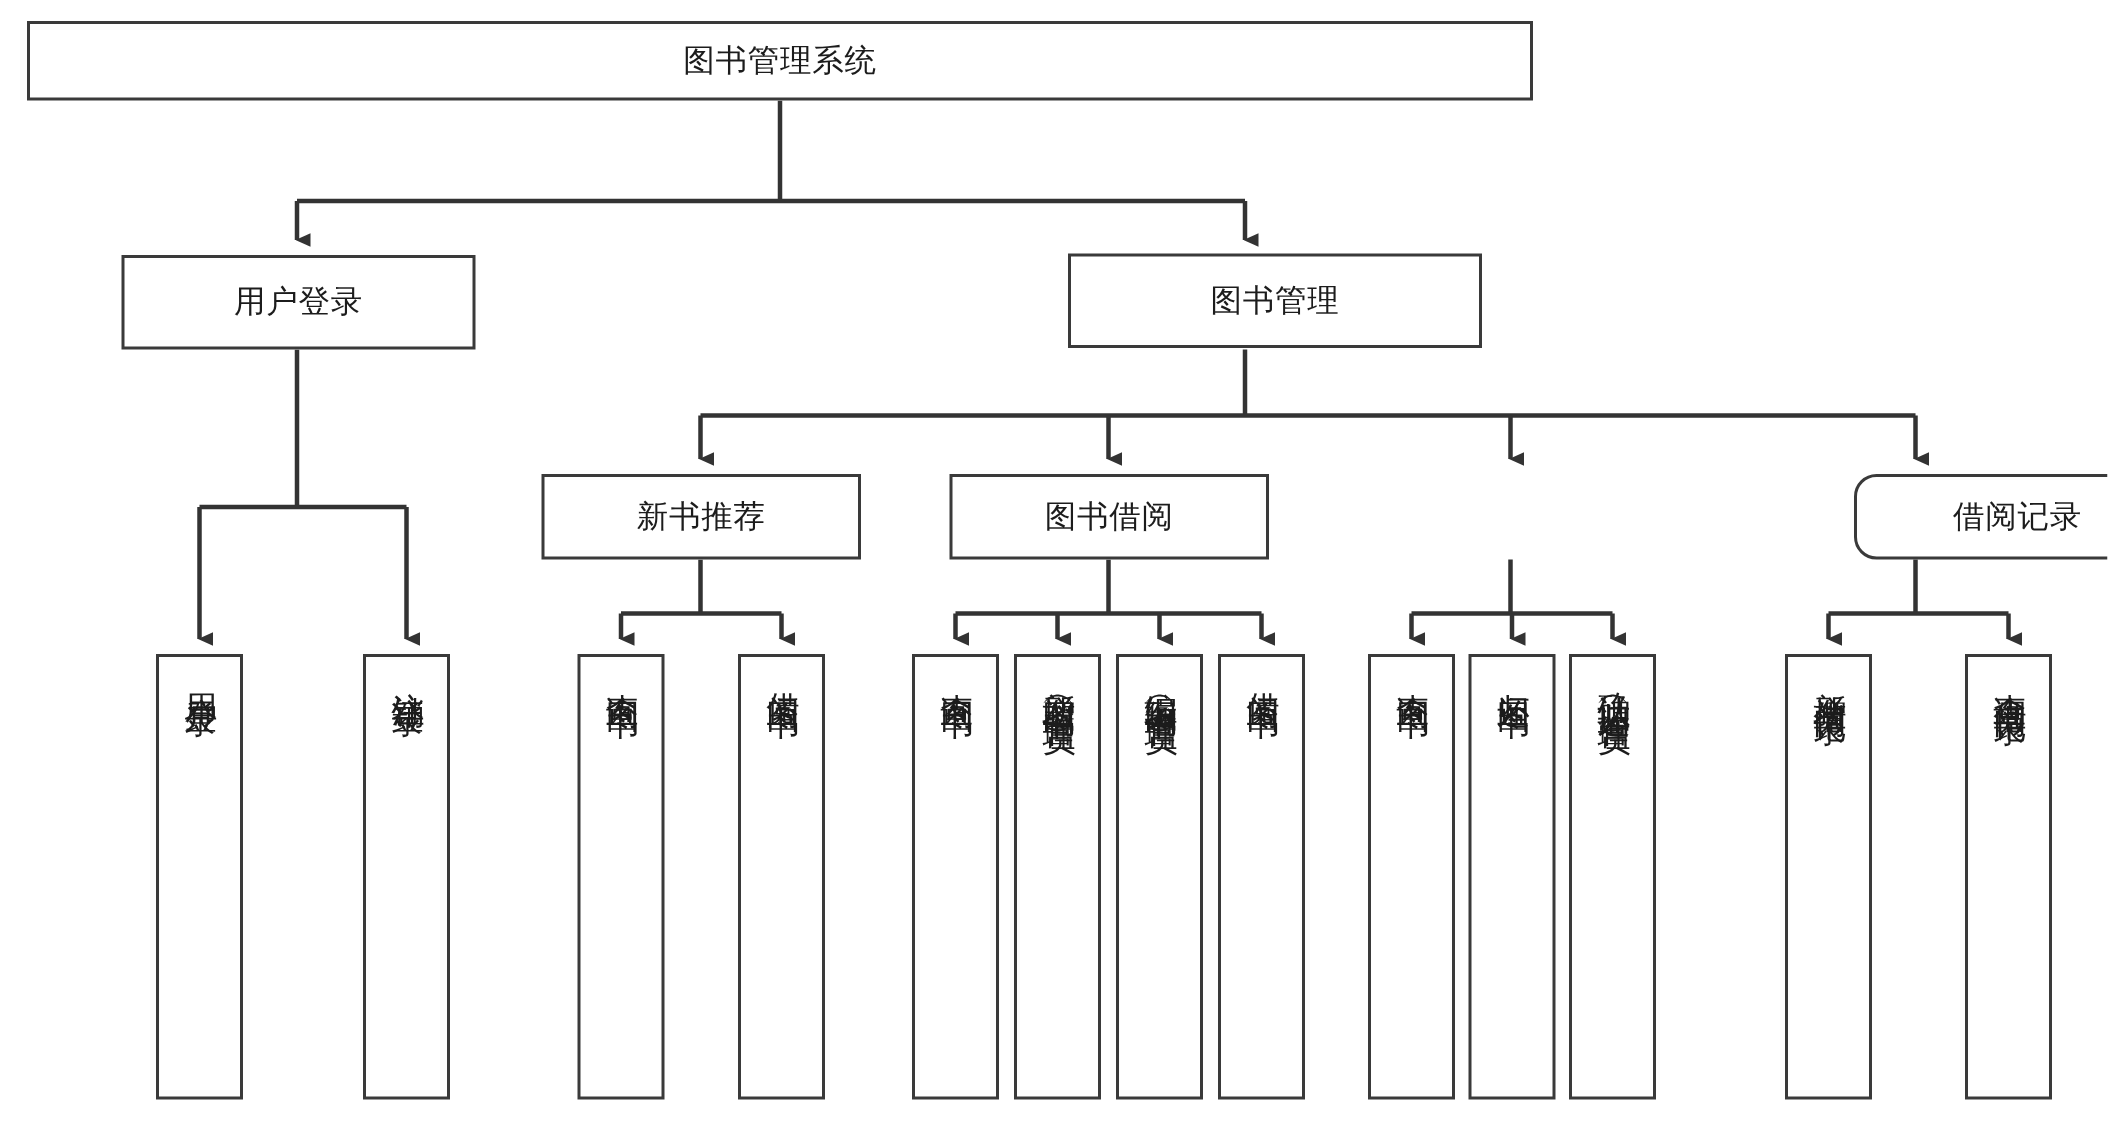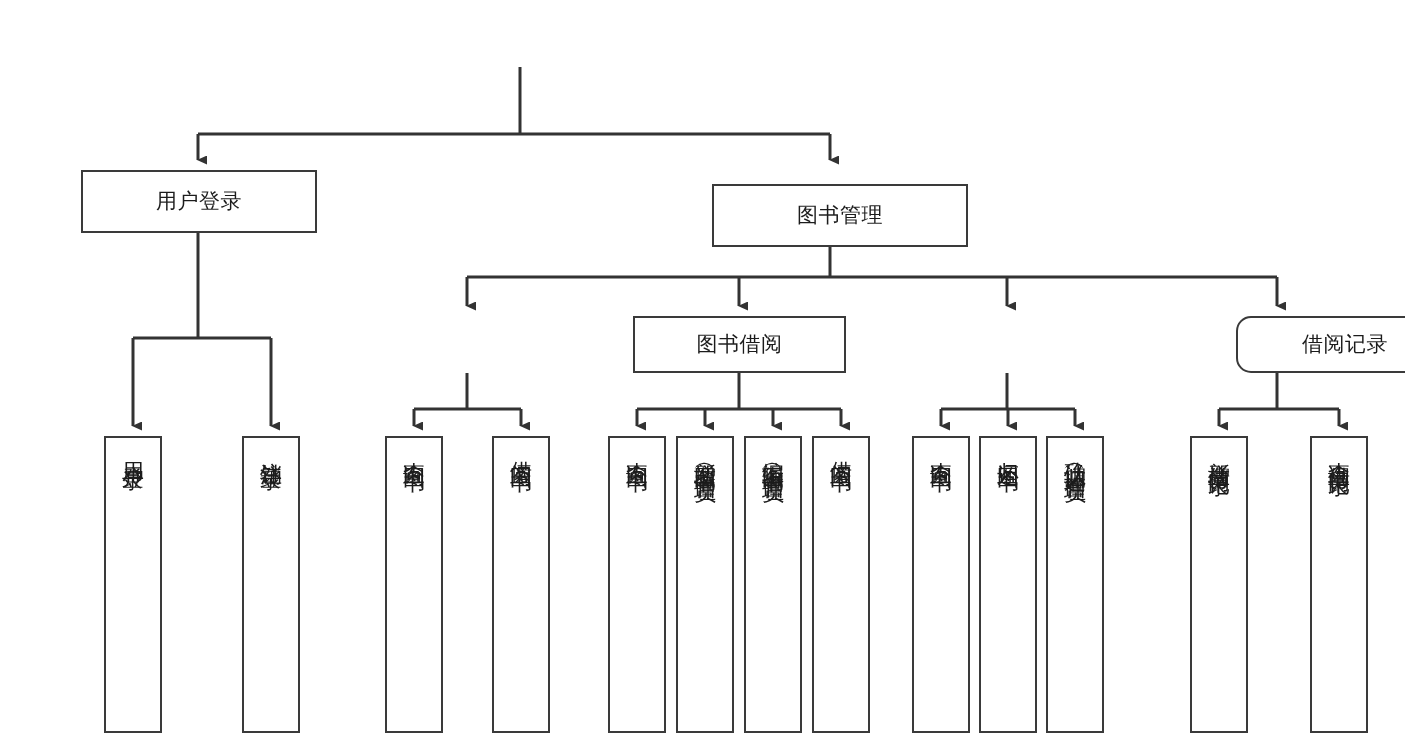--- a/index.html
+++ b/index.html
@@ -119,29 +119,35 @@
       <path d="M1008,409 L1008,426" marker-end="url(#arrowhead)"></path>
       <path d="M1075,409 L1075,426" marker-end="url(#arrowhead)"></path>
 
       <path d="M1277,373 L1277,409"></path>
       <path d="M1219,409 L1339,409"></path>
       <path d="M1219,409 L1219,426" marker-end="url(#arrowhead)"></path>
       <path d="M1339,409 L1339,426" marker-end="url(#arrowhead)"></path>
     </g>
   </svg>
 
+  <div class="node horizontal" style="left:18px; top:14px; width:1004px; height:53px;">
+    <span class="node-label">图书管理系统</span>
+  </div>
 
   <div class="node horizontal" style="left:81px; top:170px; width:236px; height:63px;">
     <span class="node-label">用户登录</span>
   </div>
 
-  <div class="node horizontal" style="left:712px; top:184px; width:256px; height:63px;">
+  <div class="node horizontal" style="left:712px; top:169px; width:276px; height:63px;">
     <span class="node-label">图书管理</span>
   </div>
 
+  <div class="node horizontal" style="left:361px; top:316px; width:213px; height:57px;">
+    <span class="node-label">新书推荐</span>
+  </div>
 
   <div class="node horizontal" style="left:633px; top:316px; width:213px; height:57px;">
     <span class="node-label">图书借阅</span>
   </div>
 
 
   <div class="node horizontal" style="left:1236px; top:316px; width:218px; height:57px;border-radius:15px;">
     <span class="node-label">借阅记录</span>
   </div>
 

